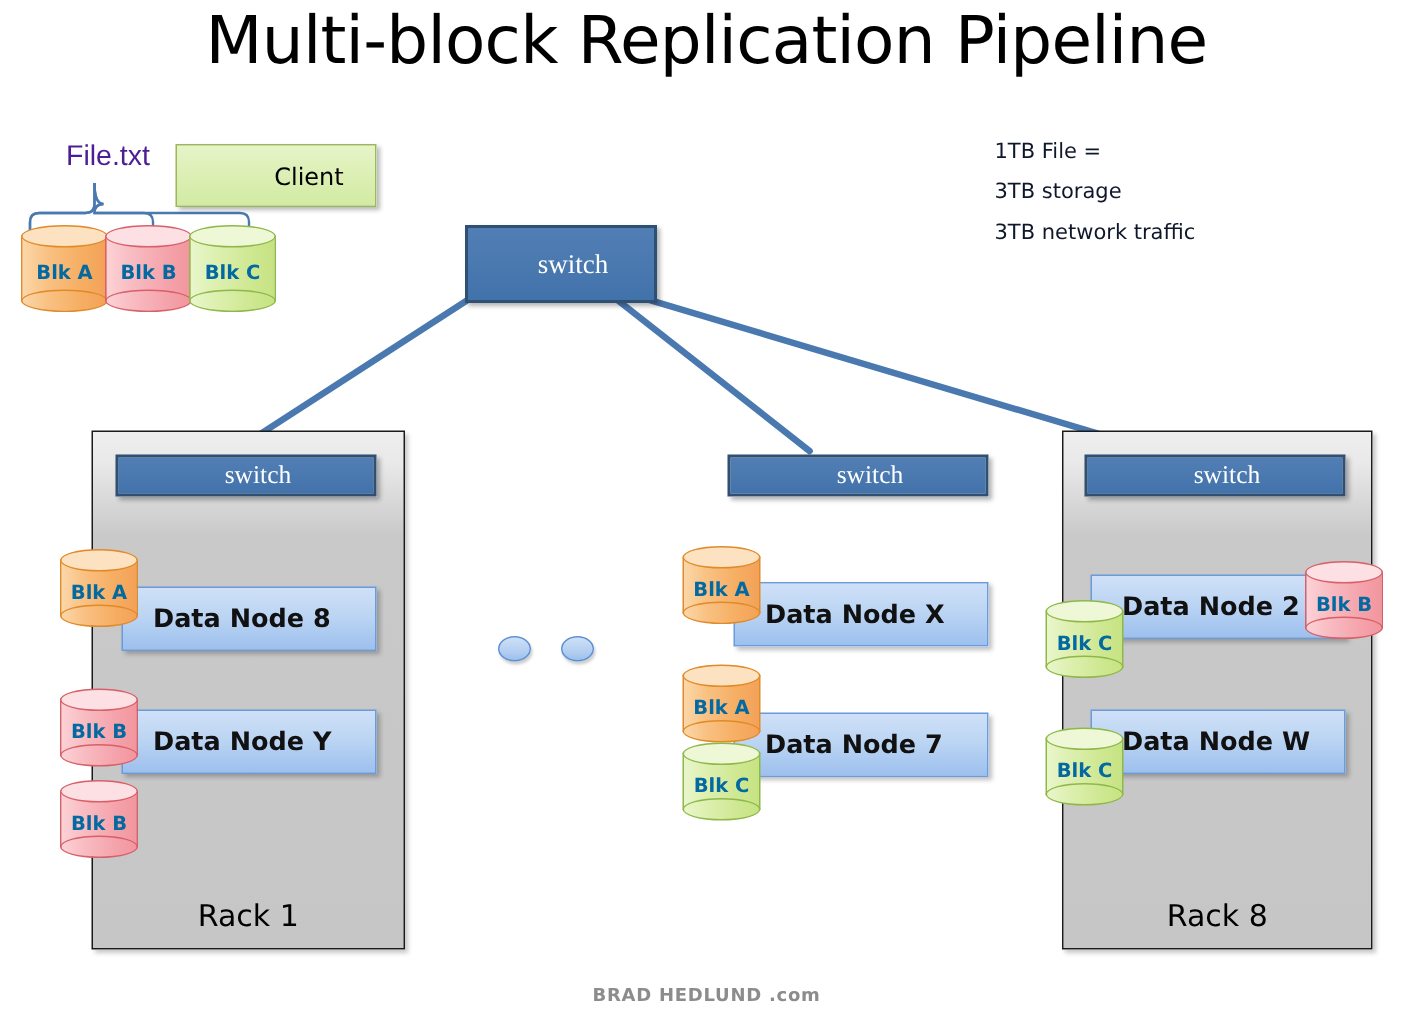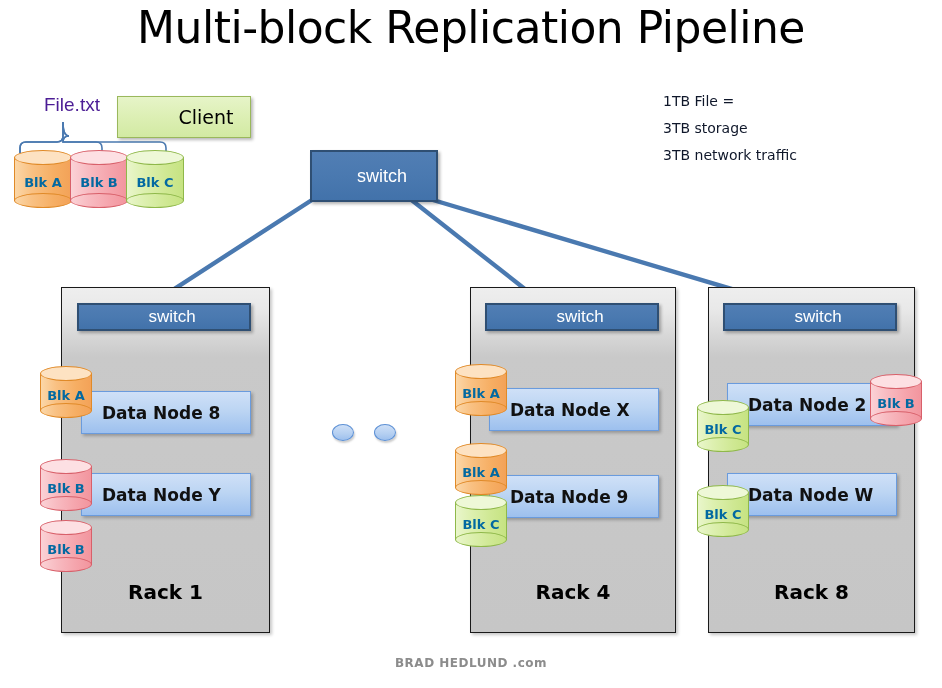--- a/index.html
+++ b/index.html
@@ -32,41 +32,41 @@
   
   .rack {
     position: absolute;
     background: linear-gradient(180deg,#eeeeee 0%,#e9e9e9 6%,#c9c9c9 20%,#c6c6c6 100%);
     border: 1.5px solid #1a1a1a;
     z-index: 3;
     box-shadow: 2px 2px 3px rgba(0,0,0,0.22);
   }
   .rack-label {
     position: absolute;
-    left: 0; bottom: 28px; width: 100%;
+    left: 0; bottom: 10px; width: 100%;
     text-align: center;
     font-size: 20px;
-    font-weight: bold;
+    font-weight: normal;
     color: #000;
     font-family: "DejaVu Sans", sans-serif;
   }
 
   
   .switch {
     position: absolute;
     background: linear-gradient(180deg,#517eb4 0%,#4a79b0 50%,#4272aa 100%);
     border: 2px solid #2f4f73;
     color: #ffffff;
     display: flex;
     align-items: center;
     justify-content: center;
     font-size: 17px;
     z-index: 4;
     box-shadow: 2px 2px 3px rgba(0,0,0,0.3);
-    font-family: Liberation Sans, sans-serif;
+    font-family: Liberation Serif, serif;
     padding-left: 16px;
   }
   #core-switch {
     left: 310px; top: 150px; width: 128px; height: 52px;
     font-size: 18px;
     z-index: 5;
   }
 
   
   .node {
@@ -84,21 +84,21 @@
     font-family: "DejaVu Sans", sans-serif;
   }
 
   
   #client {
     position: absolute;
     left: 117px; top: 96px; width: 134px; height: 42px;
     background: linear-gradient(180deg,#e6f4c8 0%,#dcefb4 50%,#d2eaa3 100%);
     border: 1.5px solid #9ab85c;
     display: flex; align-items: center; justify-content: center;
-    font-size: 19px; color: #000;
+    font-size: 16px; color: #000;
     z-index: 5;
     box-shadow: 2px 2px 3px rgba(0,0,0,0.28);
     font-family: "DejaVu Sans", sans-serif;
     padding-left: 44px;
   }
 
   
   #file-label {
     position: absolute;
     left: 44px; top: 94px;
@@ -263,26 +263,23 @@
     <div class="bottom"></div>
     <div class="top"></div>
     <div class="txt">Blk B</div>
   </div>
 
   
   <div class="dot" style="left:332px; top:424px;"></div>
   <div class="dot" style="left:374px; top:424px;"></div>
 
   
-  <div class="rack" id="rack-4" style="left:470px; top:287px; width:206px; height:346px;">
-    <div class="rack-label">Rack 4</div>
-  </div>
   <div class="switch" style="left:485px; top:303px; width:174px; height:28px;">switch</div>
   <div class="node" style="left:489px; top:388px; width:170px; height:43px;">Data Node X</div>
-  <div class="node" style="left:489px; top:475px; width:170px; height:43px;">Data Node 9</div>
+  <div class="node" style="left:489px; top:475px; width:170px; height:43px;">Data Node 7</div>
   <div class="cyl cyl-orange" style="left:455px; top:364px; width:52px; height:52px;">
     <div class="body"></div>
     <div class="bottom"></div>
     <div class="top"></div>
     <div class="txt">Blk A</div>
   </div>
   <div class="cyl cyl-orange" style="left:455px; top:443px; width:52px; height:52px;">
     <div class="body"></div>
     <div class="bottom"></div>
     <div class="top"></div>

